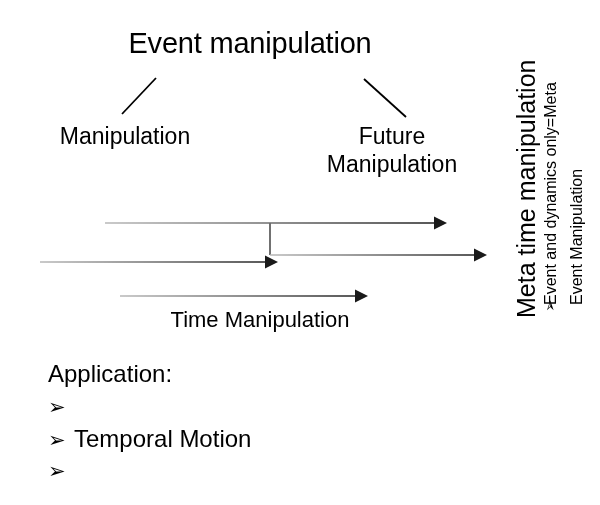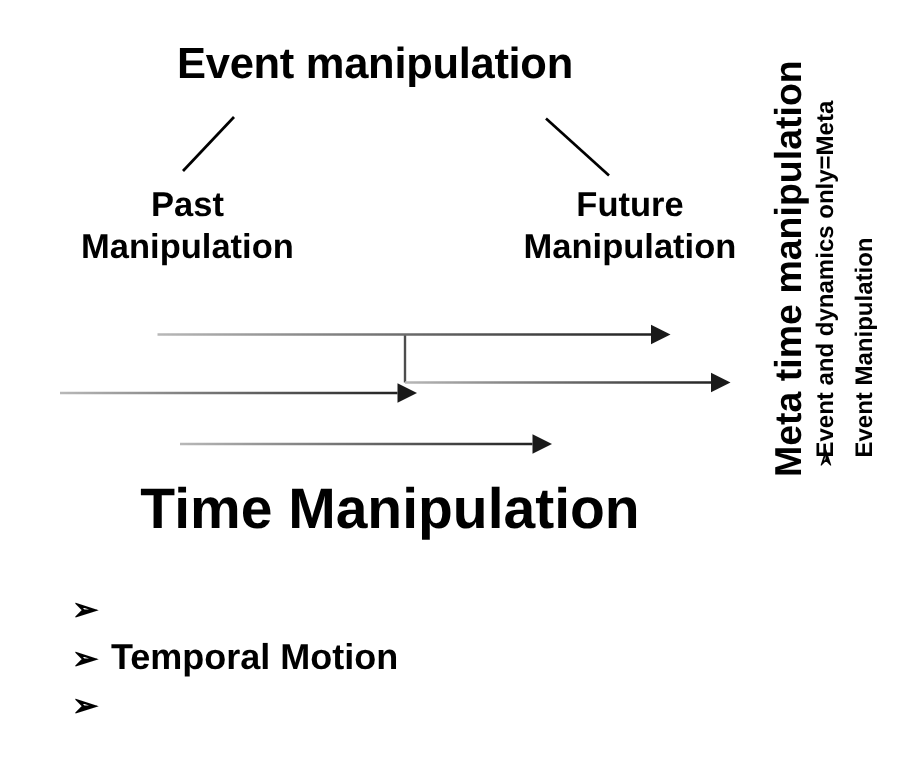--- a/index.html
+++ b/index.html
@@ -10,21 +10,20 @@
   body {
     font-family: "Liberation Sans", sans-serif;
     color: #000000;
   }
   #canvas {
     position: relative;
     width: 600px;
     height: 505px;
     background: #ffffff;
     overflow: hidden;
-    font-weight: bold;
   }
   .abs { position: absolute; }
 
   
   #event-manipulation-title {
     left: 0; top: 27px;
     width: 500px;
     text-align: center;
     font-size: 29px;
     line-height: 1.15;
@@ -33,42 +32,42 @@
   }
 
   
   .branch-label {
     font-size: 23px;
     line-height: 1.22;
     text-align: center;
     white-space: nowrap;
   }
   #past-manipulation-label  { left: 25px;  top: 122px; width: 200px; }
-  #future-manipulation-label{ left: 320px; top: 122px; width: 200px; }
+  #future-manipulation-label{ left: 292px; top: 122px; width: 200px; }
 
   
   #line-layer {
     left: 0; top: 0;
     width: 600px; height: 505px;
     pointer-events: none;
   }
 
   
   #other-timelines-note {
     left: 33px; top: 262px;
     font-size: 17px;
     white-space: nowrap;
   }
 
   
   #time-manipulation-title {
-    left: 60px; top: 320px;
+    left: 60px; top: 308px;
     width: 400px;
     text-align: center;
-    font-size: 38px;
+    font-size: 22px;
     line-height: 1.1;
     white-space: nowrap;
   }
   #application-label {
     left: 48px; top: 360px;
     font-size: 24px;
     white-space: nowrap;
   }
   #application-list {
     left: 48px; top: 392px;
@@ -115,21 +114,20 @@
   }
 </style>
 </head>
 <body>
 
 <div id="canvas">
 
   <div class="abs" id="event-manipulation-title">Event manipulation</div>
 
   <div class="abs branch-label" id="past-manipulation-label">
-    <div>Past</div>
     <div>Manipulation</div>
   </div>
 
   <div class="abs branch-label" id="future-manipulation-label">
     <div>Future</div>
     <div>Manipulation</div>
   </div>
 
   <svg class="abs" id="line-layer" viewBox="0 0 600 505">
     <defs>
@@ -164,20 +162,21 @@
         <line x1="40" y1="262" x2="265" y2="262" stroke="url(#grad-arrow-2)" stroke-width="1.7"></line>
         <polygon points="265,255.5 278,262 265,268.5" fill="#1a1a1a"></polygon>
         <line x1="120" y1="296" x2="355" y2="296" stroke="url(#grad-arrow-3)" stroke-width="1.7"></line>
         <polygon points="355,289.5 368,296 355,302.5" fill="#1a1a1a"></polygon>
       </g>
   </svg>
 
 
   <div class="abs" id="time-manipulation-title">Time Manipulation</div>
 
+  <div class="abs" id="application-label">Application:</div>
 
   <div class="abs" id="application-list">
       <div class="app-item">
         <span class="app-bullet">➢</span>
       </div>
       <div class="app-item">
         <span class="app-bullet">➢</span>
         <span>Temporal Motion</span>
       </div>
       <div class="app-item">

